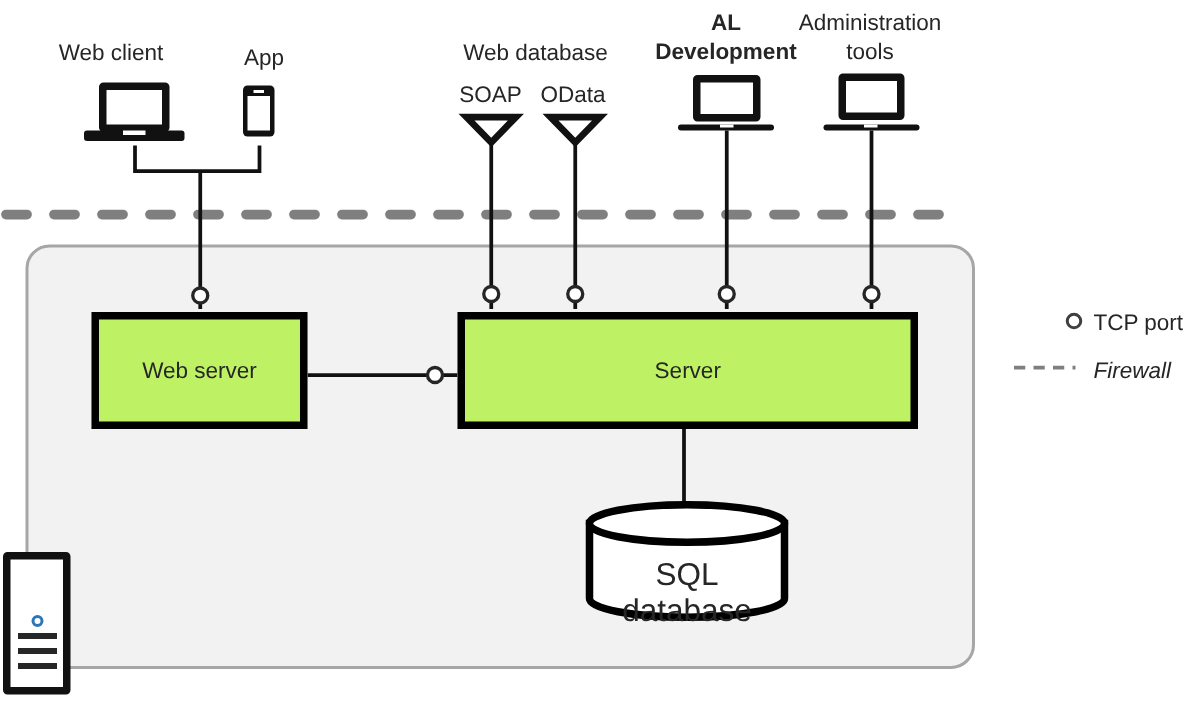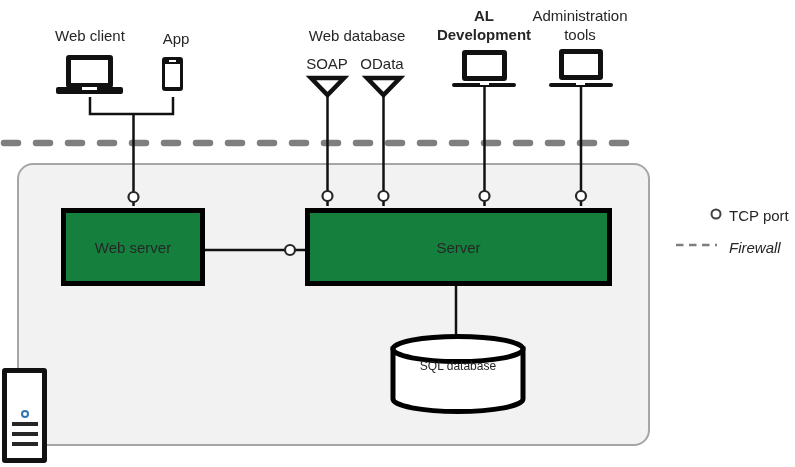--- a/index.html
+++ b/index.html
@@ -15,28 +15,28 @@
   
   #zone{
     position:absolute;left:17px;top:163px;width:633px;height:283px;
     background:#f2f2f2;border:2px solid #a6a6a6;border-radius:16px;
     box-sizing:border-box;z-index:0;
   }
   
   #wires{position:absolute;left:0;top:0;z-index:1;}
   
   .nodebox{
-    position:absolute;background:#15803d;border:5px solid #000;box-sizing:border-box;
+    position:absolute;background:#bef264;border:5px solid #000;box-sizing:border-box;
     display:flex;align-items:center;justify-content:center;
     font-size:15px;color:#262626;z-index:2;
   }
   #web-server-box{left:61px;top:208px;width:144px;height:78px;}
   #server-box{left:305px;top:208px;width:307px;height:78px;}
-  #sql-label{position:absolute;left:396px;top:359px;width:124px;text-align:center;
-    font-size:12px;z-index:2;}
+  #sql-label{position:absolute;left:396px;top:372px;width:124px;text-align:center;
+    font-size:21px;z-index:2;}
   
   .laptop{position:absolute;z-index:2;}
   .laptop .screen{
     position:absolute;background:#fff;border:5px solid #111;border-radius:3px;
     box-sizing:border-box;
   }
   .laptop .base{position:absolute;background:#111;border-radius:2px;}
   .laptop .notch{position:absolute;background:#fff;}
   
   #phone{
@@ -94,21 +94,21 @@
     <circle cx="327.5" cy="196" r="5" fill="#fff" stroke="#262626" stroke-width="2.2"></circle>
     <circle cx="383.5" cy="196" r="5" fill="#fff" stroke="#262626" stroke-width="2.2"></circle>
     <circle cx="484.5" cy="196" r="5" fill="#fff" stroke="#262626" stroke-width="2.2"></circle>
     <circle cx="581" cy="196" r="5" fill="#fff" stroke="#262626" stroke-width="2.2"></circle>
     <circle cx="290" cy="250" r="5" fill="#fff" stroke="#262626" stroke-width="2.2"></circle>
 
     <circle cx="716" cy="214" r="4.5" fill="#fff" stroke="#404040" stroke-width="2"></circle>
     <line x1="676" y1="245" x2="717" y2="245" stroke="#7f7f7f" stroke-width="2.5" stroke-dasharray="7.5 5.5"></line>
   </svg>
 
-  <div class="label" style="left:40px;top:26px;width:100px;">Web client</div>
+  <div class="label" style="left:24px;top:26px;width:100px;">Web client</div>
   <div class="label" style="left:146px;top:29px;width:60px;">App</div>
   <div class="label" style="left:297px;top:26px;width:120px;">Web database</div>
   <div class="label" style="left:342px;top:54px;width:80px;">OData</div>
   <div class="label" style="left:287px;top:54px;width:80px;">SOAP</div>
   <div class="label wrap" style="left:434px;top:6px;width:100px;font-weight:bold;">AL Development</div>
   <div class="label wrap" style="left:530px;top:6px;width:100px;">Administration tools</div>
 
   <div class="laptop">
     <div class="screen" style="left:66px;top:55px;width:47px;height:33px;"></div>
     <div class="base" style="left:56px;top:87px;width:67px;height:7px;"></div>

